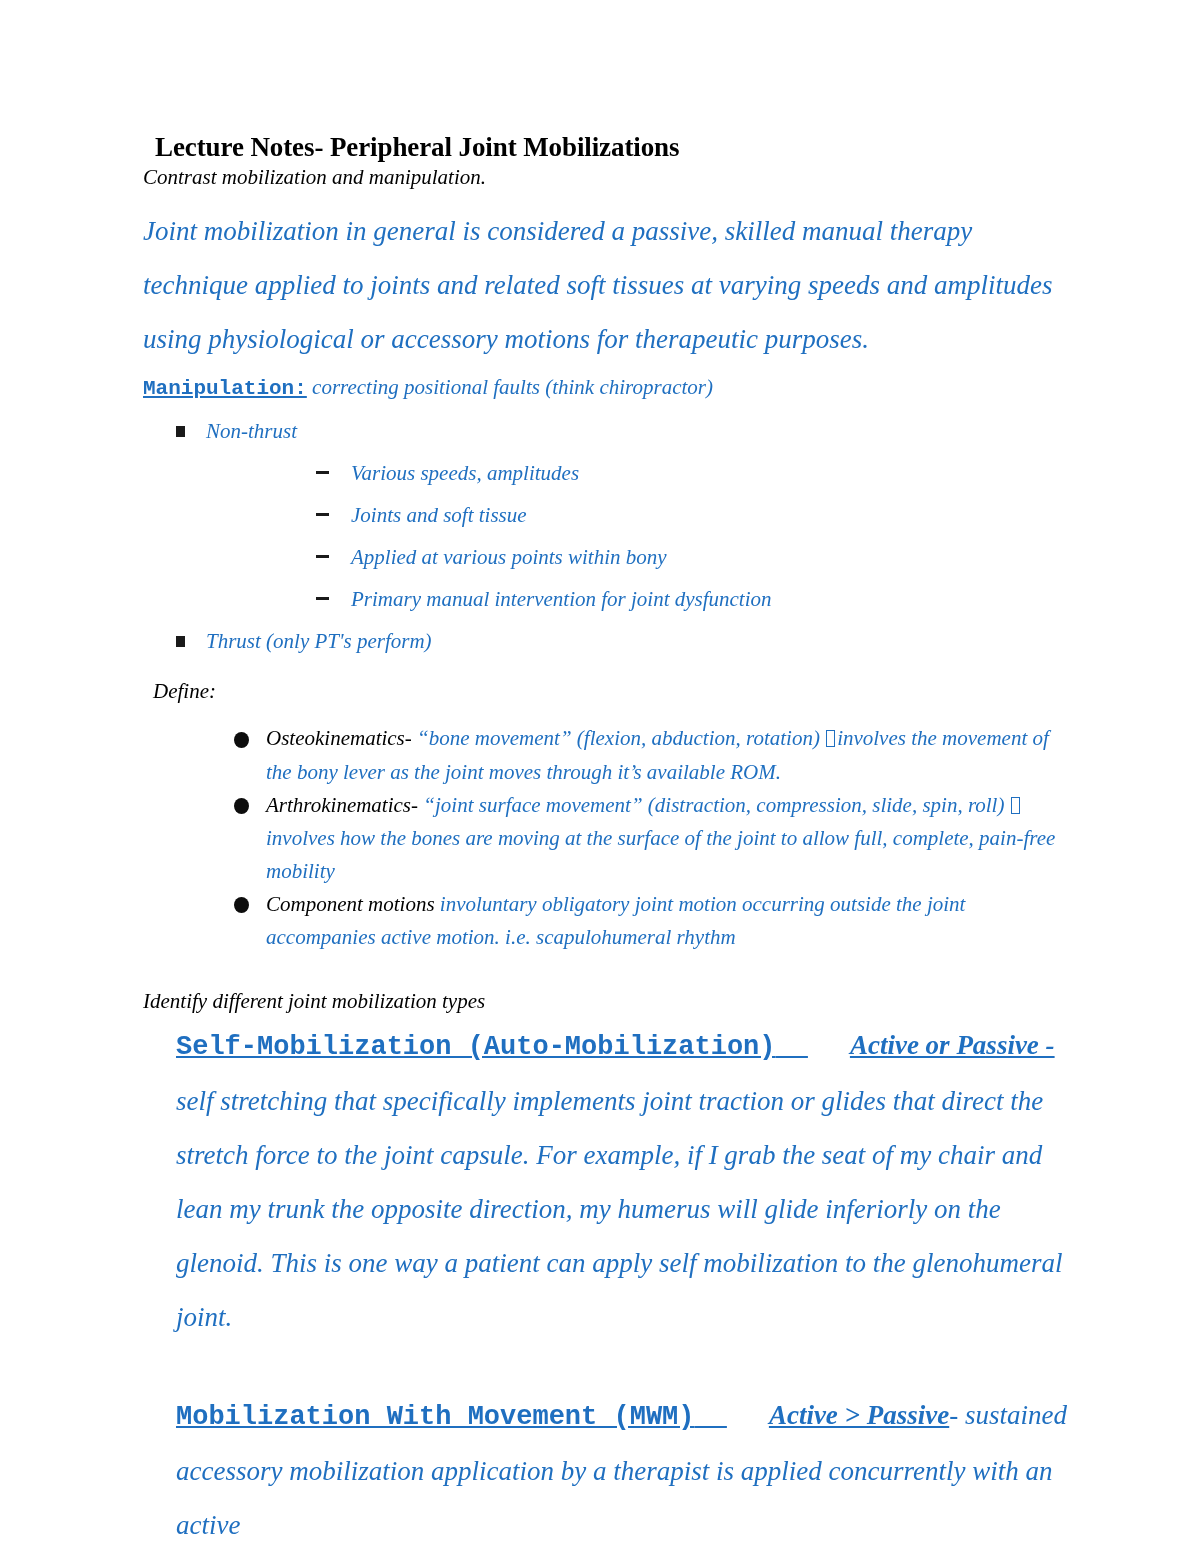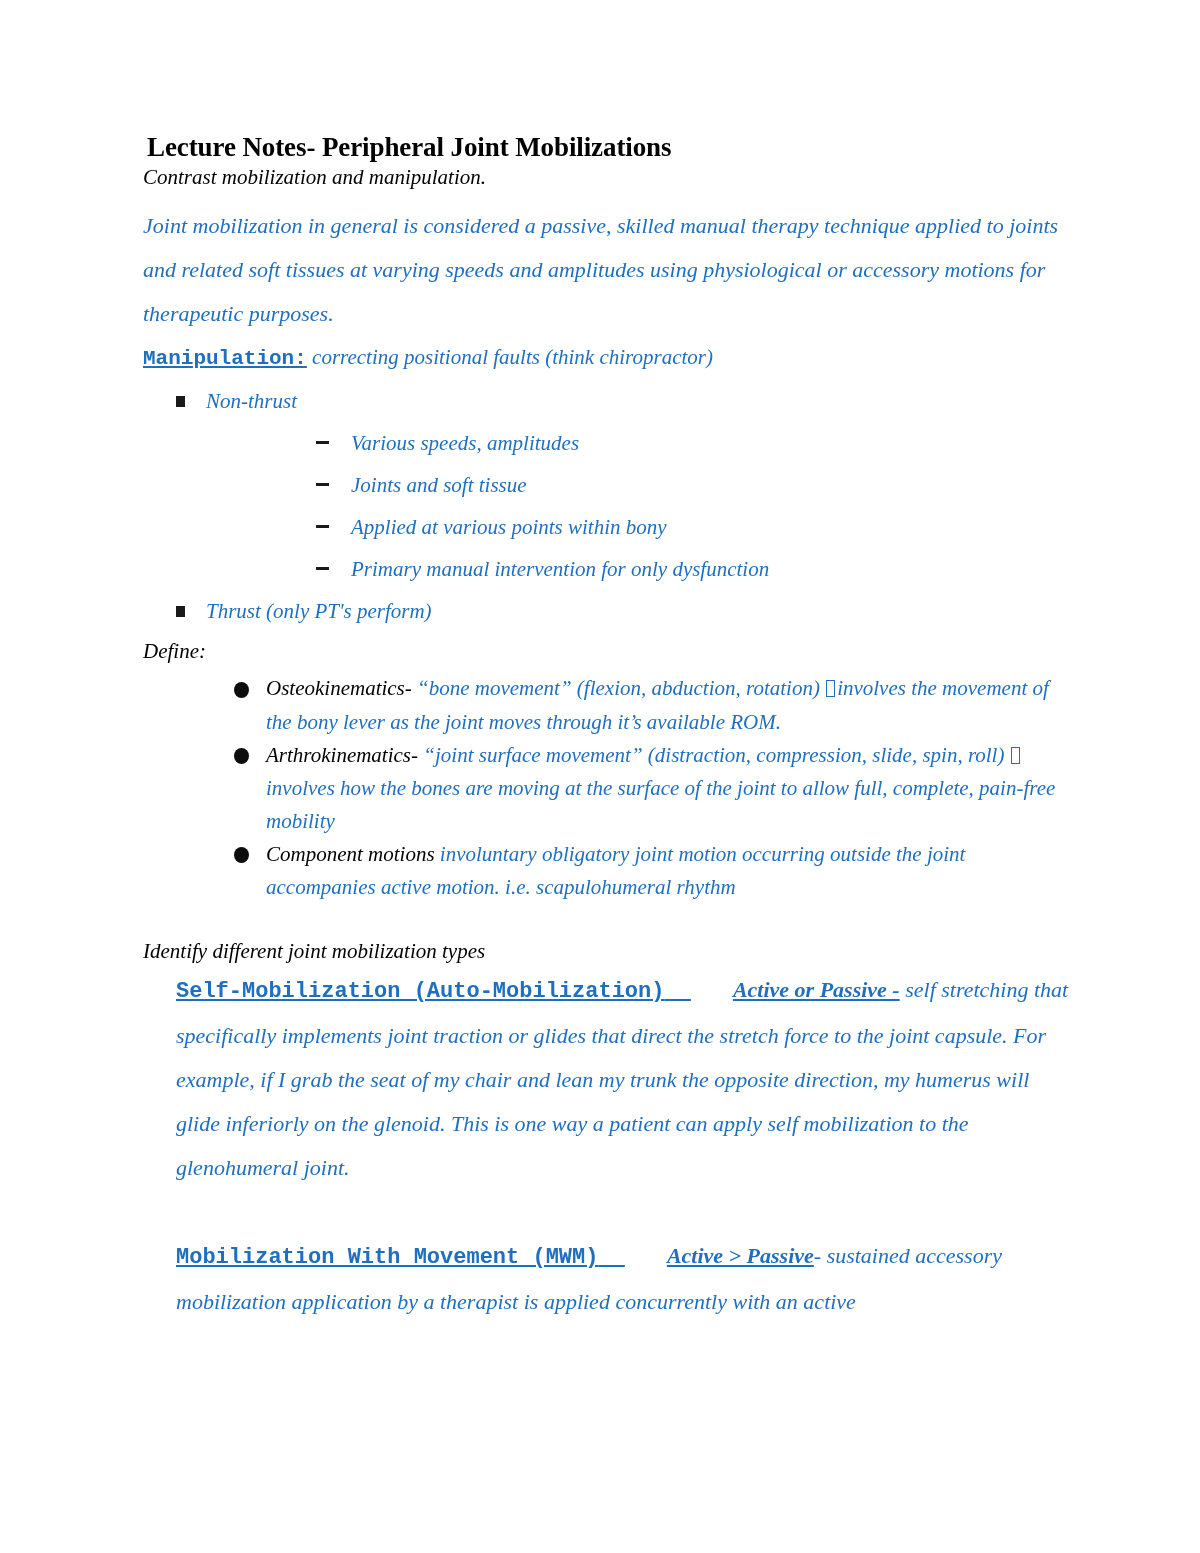--- a/index.html
+++ b/index.html
@@ -25,31 +25,31 @@
     width: 930px;
   }
 
   
   .doc-title {
     font-size: 27px;
     font-weight: bold;
     color: #000000;
     line-height: 1.12;
     letter-spacing: -0.1px;
-    margin: 0 0 2px 4px;
+    margin: 0 0 2px 12px;
   }
   .prompt-line {
     font-size: 21px;
     font-style: italic;
     color: #000000;
     line-height: 1.25;
     margin: 0;
   }
   .blue-para {
-    font-size: 22px;
+    font-size: 27px;
     font-style: italic;
     color: #1F6FC0;
     line-height: 2.0;
     margin: 0;
   }
   .blue-head {
     font-size: 21px;
     color: #1F6FC0;
     line-height: 2.0;
     margin: 0;
@@ -124,21 +124,21 @@
     height: 16px;
     border-radius: 50%;
     background: #0d0d0d;
   }
 
   .define-label {
     font-size: 21px;
     font-style: italic;
     color: #000000;
     line-height: 1.9;
-    margin: 0;
+    margin: 10px;
   }
   .identify-label {
     font-size: 21px;
     font-style: italic;
     color: #000000;
     line-height: 1.6;
     margin: 0;
   }
   .indent-block {
     margin-left: 33px;
@@ -174,21 +174,21 @@
     <p class="blue-head"><span class="u-bold">Manipulation:</span><span class="ital"> correcting positional faults (think chiropractor)</span></p>
 
     <ul class="lvl1">
       <li>
         <span class="sq-marker"></span>
         <span>Non-thrust</span>
         <ul class="lvl2">
           <li><span class="dash-marker"></span><span>Various speeds, amplitudes</span></li>
           <li><span class="dash-marker"></span><span>Joints and soft tissue</span></li>
           <li><span class="dash-marker"></span><span>Applied at various points within bony</span></li>
-          <li><span class="dash-marker"></span><span>Primary manual intervention for only dysfunction</span></li>
+          <li><span class="dash-marker"></span><span>Primary manual intervention for joint dysfunction</span></li>
         </ul>
       </li>
       <li>
         <span class="sq-marker"></span>
         <span>Thrust (only PT's perform)</span>
       </li>
     </ul>
 
     <p class="define-label">Define:</p>
 

